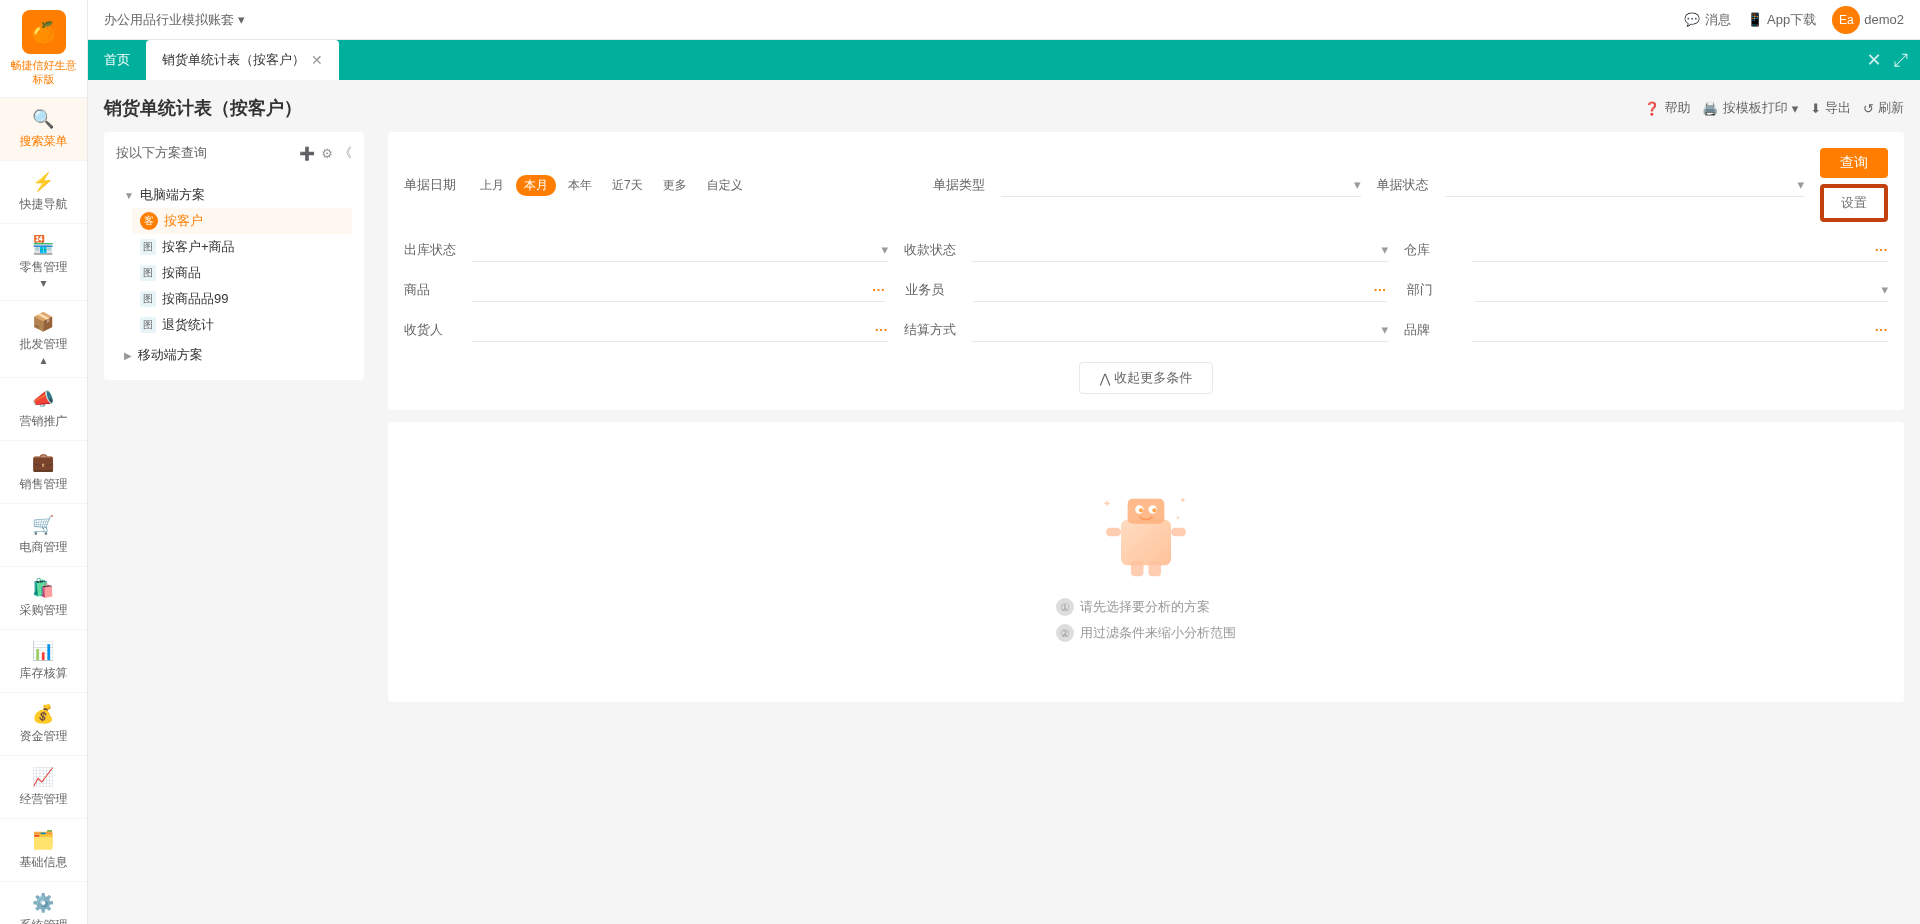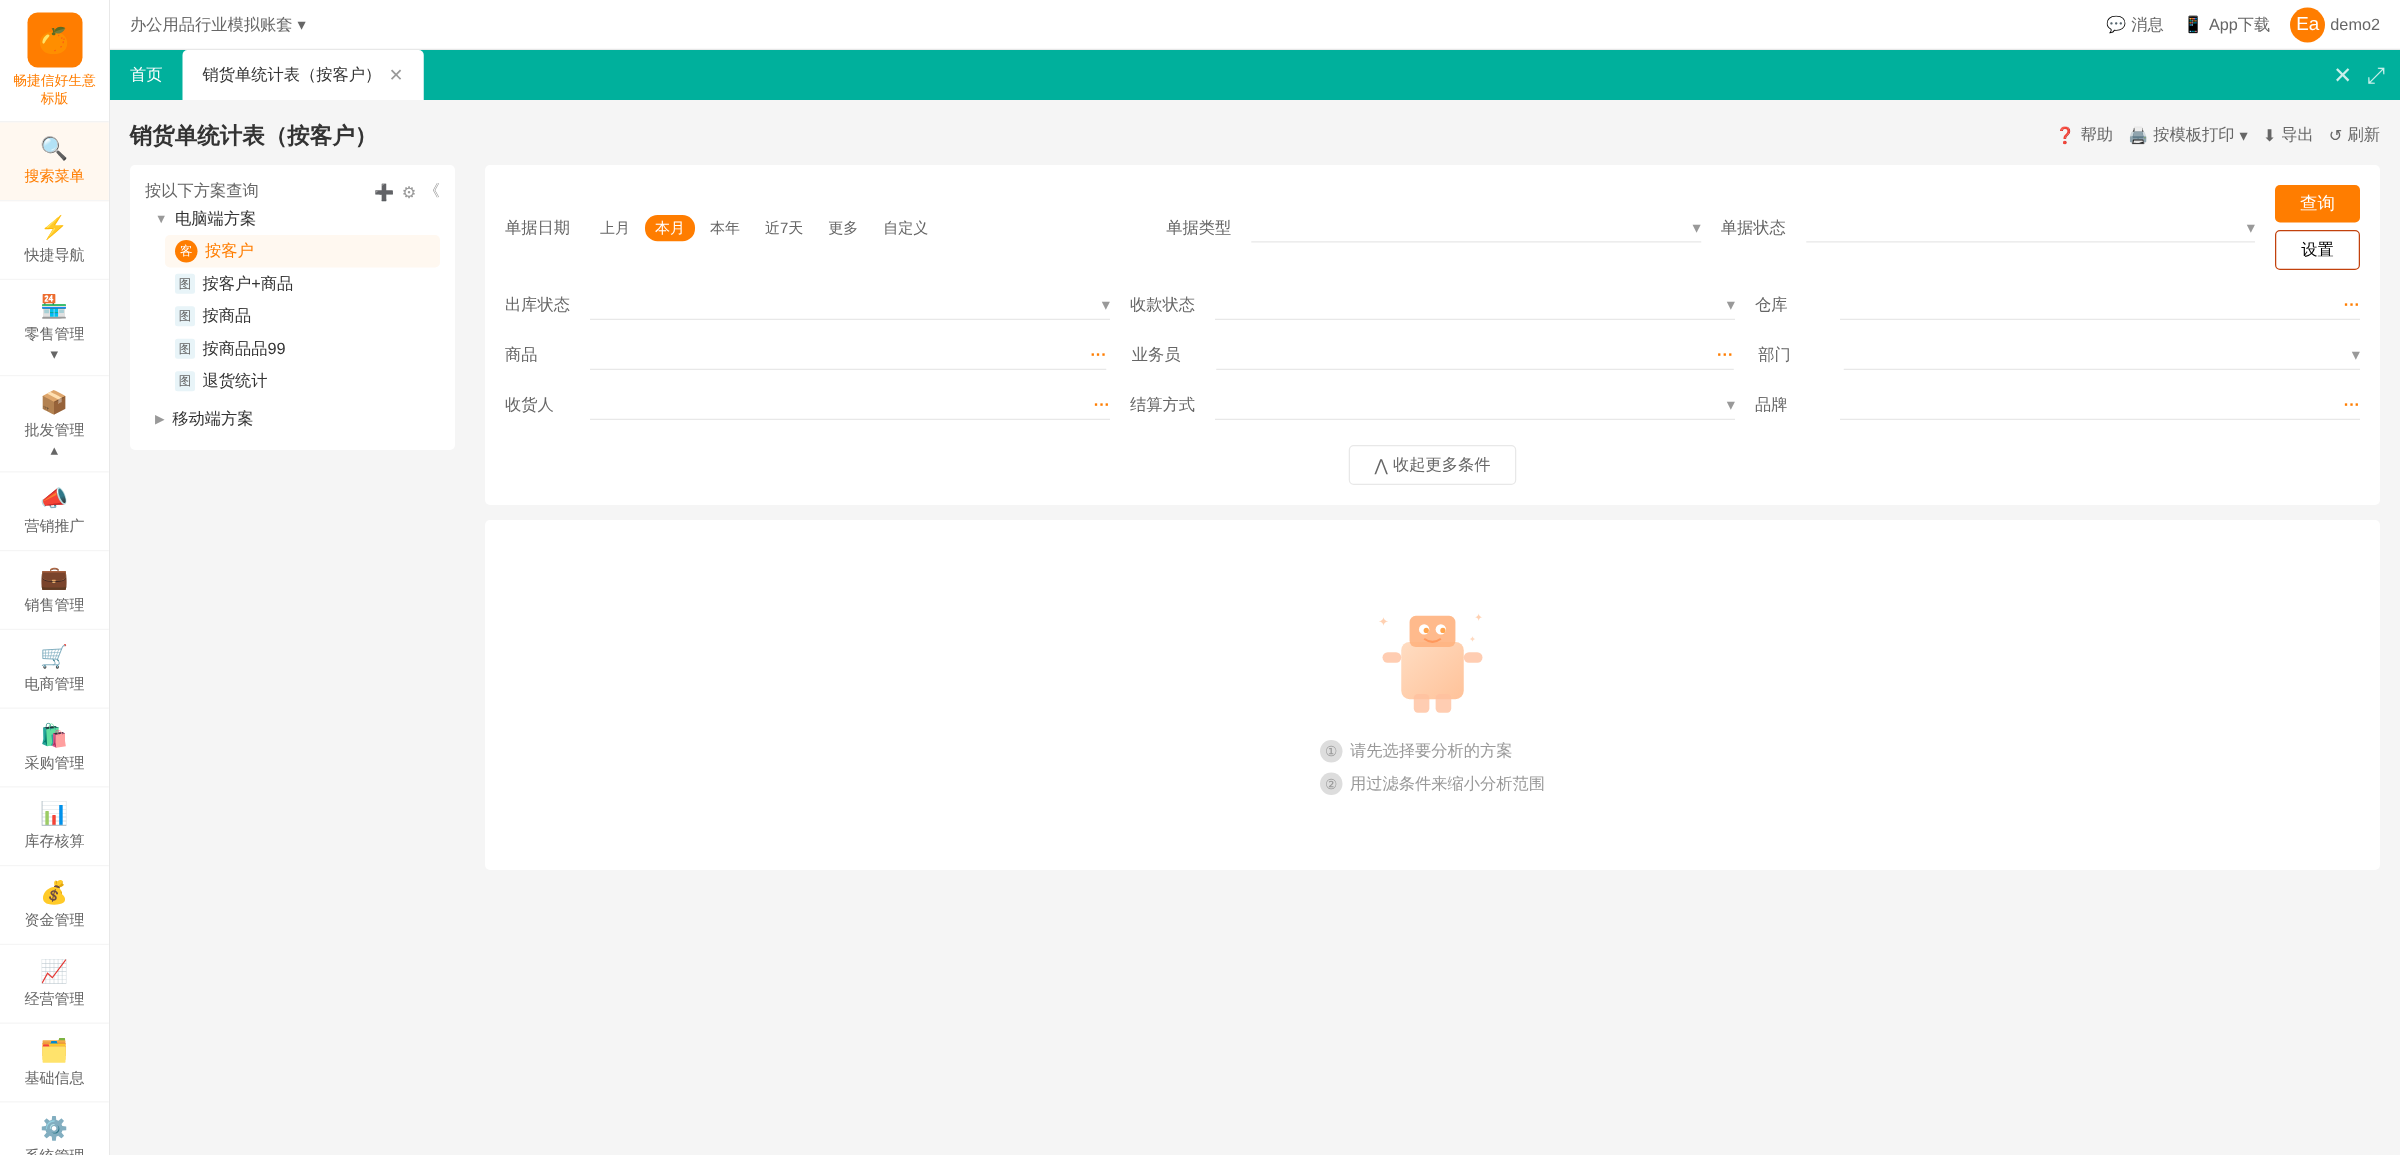--- a/index.html
+++ b/index.html
@@ -17,46 +17,46 @@
 
     
     .main { flex: 1; display: flex; flex-direction: column; height: 100%; overflow: hidden; }
 
     
     .top-header { height: 40px; background: #fff; display: flex; align-items: center; padding: 0 16px; border-bottom: 1px solid #e8e8e8; justify-content: space-between; flex-shrink: 0; }
     .header-left { display: flex; align-items: center; gap: 8px; color: #666; font-size: 13px; }
     .header-dropdown { display: flex; align-items: center; gap: 4px; cursor: pointer; }
     .header-right { display: flex; align-items: center; gap: 16px; color: #666; font-size: 13px; }
     .header-right-item { display: flex; align-items: center; gap: 4px; cursor: pointer; }
-    .avatar { width: 28px; height: 28px; border-radius: 50%; background: #ff7d00; display: flex; align-items: center; justify-content: center; color: white; font-size: 15px; }
+    .avatar { width: 28px; height: 28px; border-radius: 50%; background: #ff7d00; display: flex; align-items: center; justify-content: center; color: white; font-size: 12px; }
 
     
     .tab-bar { height: 40px; background: #00b09c; display: flex; align-items: center; padding: 0 0; flex-shrink: 0; }
     .tab-item { height: 40px; display: flex; align-items: center; padding: 0 16px; cursor: pointer; color: rgba(255,255,255,0.8); font-size: 13px; gap: 6px; }
     .tab-item.home { color: white; }
     .tab-item.active { background: #fff; color: #333; border-radius: 4px 4px 0 0; }
     .tab-close { font-size: 14px; color: #999; cursor: pointer; }
 
     
     .page-content { flex: 1; background: #f5f5f5; overflow-y: auto; padding: 16px; }
 
     
     .page-title-bar { display: flex; align-items: center; justify-content: space-between; margin-bottom: 12px; }
     .page-title { font-size: 18px; font-weight: 600; color: #333; }
     .page-actions { display: flex; align-items: center; gap: 12px; }
     .page-action-btn { display: flex; align-items: center; gap: 4px; color: #666; font-size: 13px; cursor: pointer; }
     .btn-query { background: #ff7d00; color: white; border: none; padding: 6px 20px; border-radius: 4px; font-size: 14px; cursor: pointer; }
-    .btn-settings { background: white; color: #000000; border: 1px solid #c2410c; padding: 6px 16px; border-radius: 4px; font-size: 13px; cursor: pointer; }
+    .btn-settings { background: white; color: #737373; border: 4px solid #c2410c; padding: 6px 16px; border-radius: 4px; font-size: 13px; cursor: pointer; }
     .filter-label { color: #666; font-size: 13px; white-space: nowrap; margin-right: 8px; min-width: 60px; }
     .filter-date-group { display: flex; align-items: center; gap: 4px; }
     .date-btn { padding: 2px 8px; border-radius: 3px; font-size: 12px; cursor: pointer; color: #666; background: none; border: none; }
     .date-btn.active { background: #ff7d00; color: white; border-radius: 10px; }
     .date-range { color: #999; font-size: 12px; }
     .left-panel { width: 260px; background: white; border-radius: 4px; padding: 12px; flex-shrink: 0; margin-right: 12px; }
-    .left-panel-header { display: flex; align-items: center; justify-content: space-between; margin-bottom: 0; }
+    .left-panel-header { display: flex; align-items: center; justify-content: space-between; margin-bottom: 20px; }
     .left-panel-title { font-size: 13px; color: #666; }
     .left-panel-actions { display: flex; align-items: center; gap: 6px; color: #999; cursor: pointer; }
     .tree-item { display: flex; align-items: center; gap: 6px; padding: 4px 8px; border-radius: 4px; cursor: pointer; font-size: 13px; color: #333; }
     .tree-item.active { color: #ff7d00; background: #fff8f0; }
     .tree-item.parent { font-weight: 500; }
     .tree-arrow { color: #999; font-size: 10px; }
     .tree-children { padding-left: 16px; }
     .tree-icon { width: 18px; height: 18px; border-radius: 50%; background: #ff7d00; color: white; display: flex; align-items: center; justify-content: center; font-size: 10px; flex-shrink: 0; }
     .tree-icon-small { width: 16px; height: 16px; background: #e8f4f8; border-radius: 2px; display: flex; align-items: center; justify-content: center; font-size: 10px; color: #666; flex-shrink: 0; }
 

